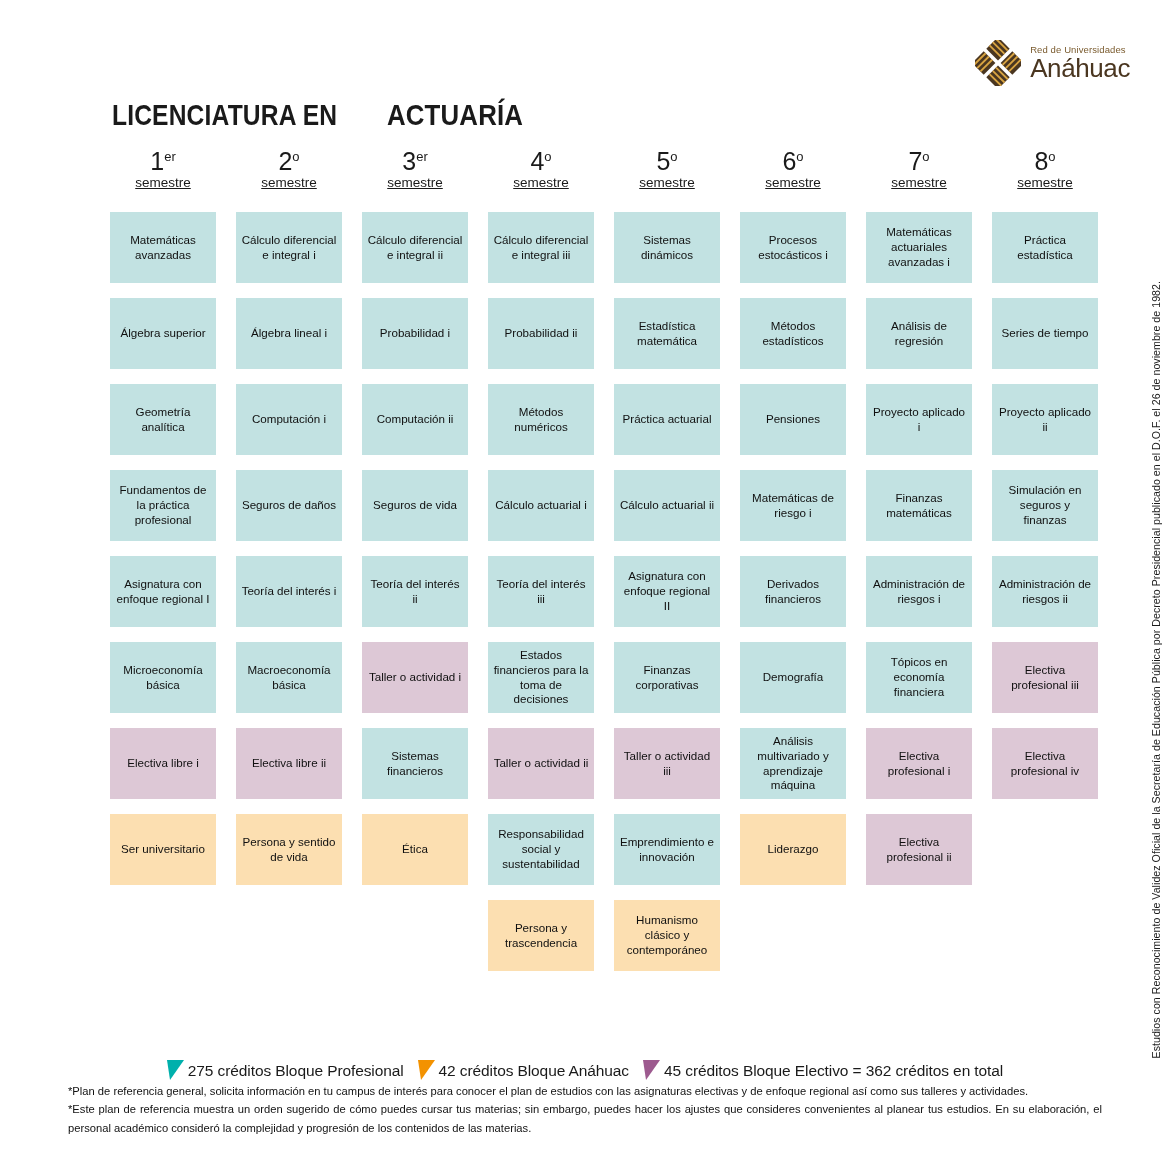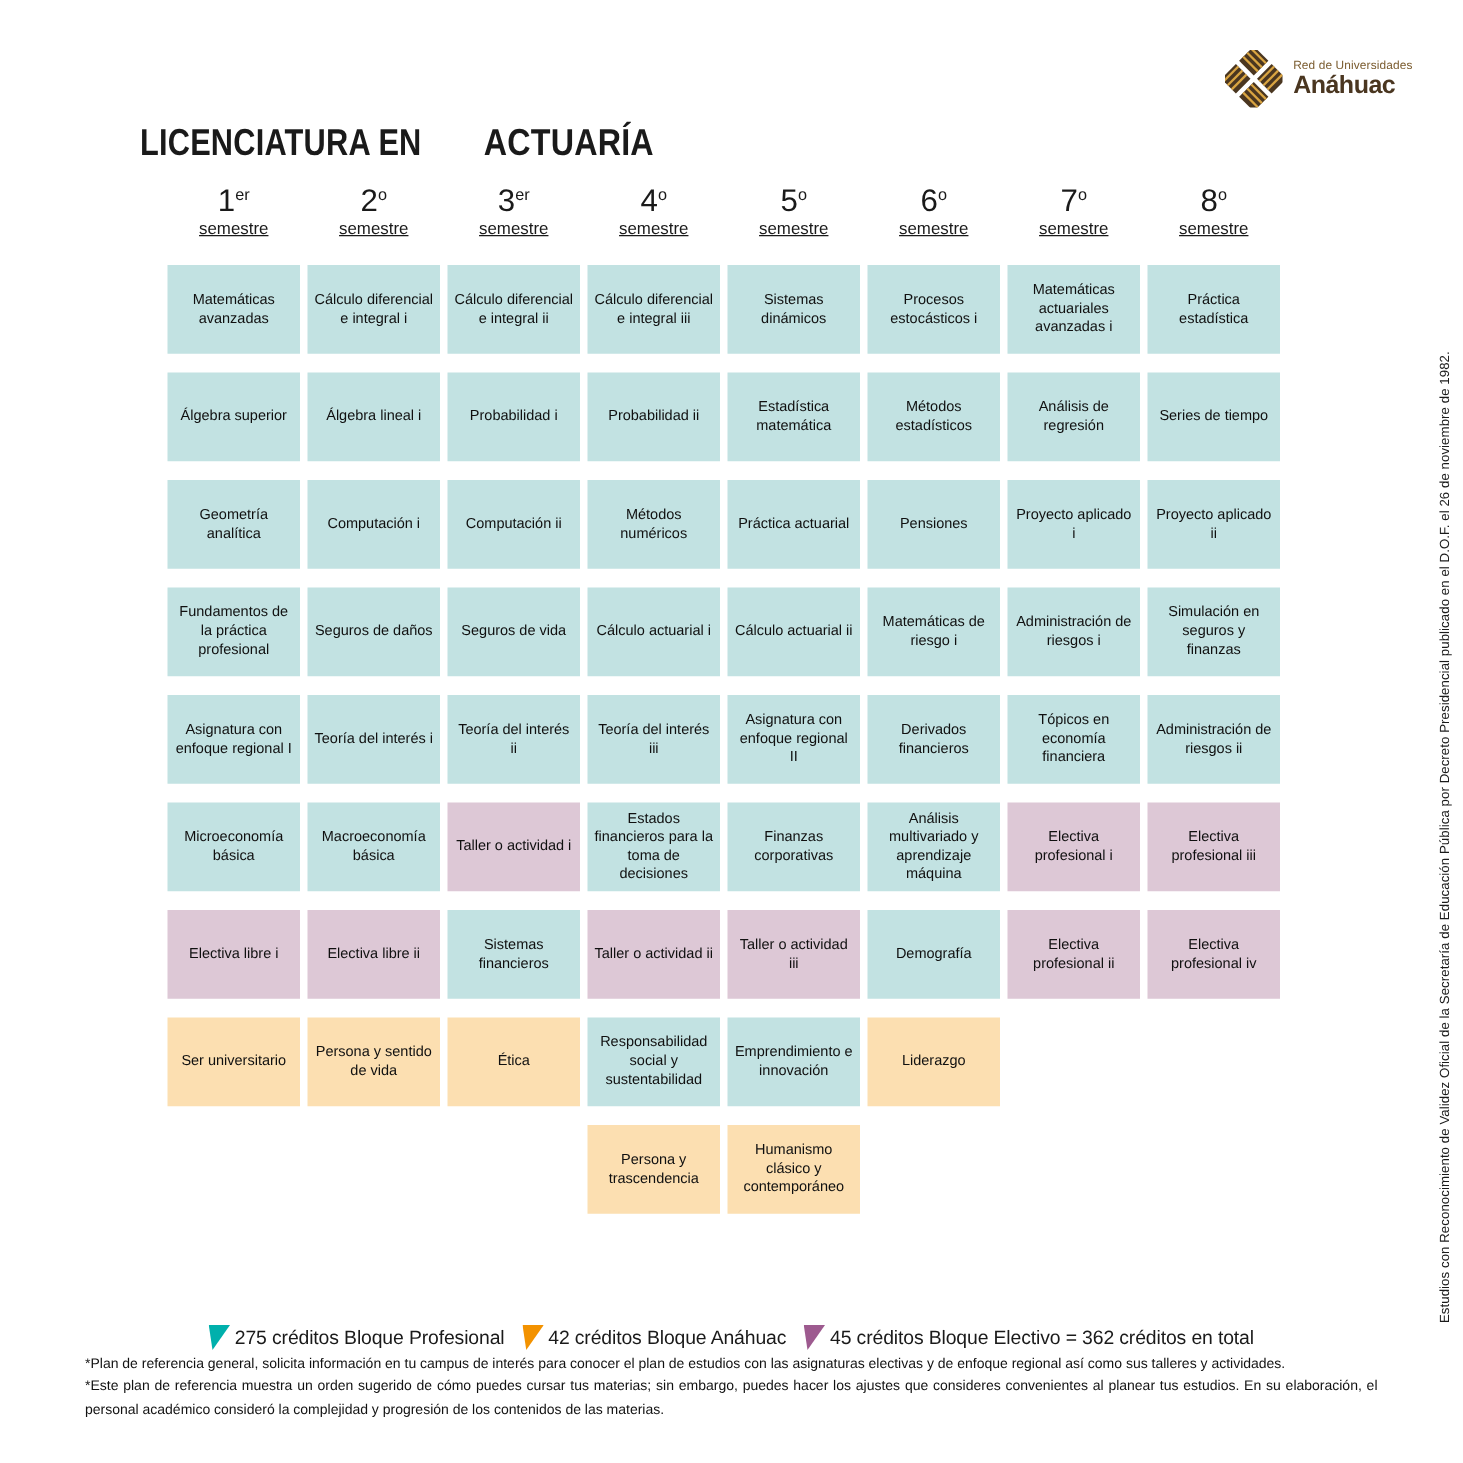--- a/index.html
+++ b/index.html
@@ -29,22 +29,22 @@
   .logo-mark { width: 46px; height: 46px; display: block; }
   .logo-words { line-height: 1; }
   .logo-kicker {
     font-size: 9.5px;
     color: #7a5b2e;
     letter-spacing: .1px;
     display: block;
     margin-bottom: 1px;
   }
   .logo-name {
-    font-size: 20px;
-    font-weight: bold;
+    font-size: 26px;
+    font-weight: normal;
     color: #4a3620;
     letter-spacing: -.4px;
     display: block;
   }
 
   
   .page-title {
     position: absolute;
     left: 112px;
     top: 78px;
@@ -56,22 +56,21 @@
   .page-title .t-bold  { font-weight: 900; transform: scaleX(.86); display:inline-block; transform-origin:left; }
 
   
   .grid-wrap {
     position: absolute;
     left: 110px;
     top: 148px;
     width: 952px;
     display: grid;
     grid-template-columns: repeat(8, 106px);
-    column-gap: 6px;
-    margin-left: 24px;
+    column-gap: 20px;
   }
   .col { display: flex; flex-direction: column; }
 
   .col-head {
     text-align: center;
     margin-bottom: 10px;
     height: 54px;
   }
   .col-head .num {
     font-size: 25px;
@@ -282,33 +281,34 @@
     <div class="col">
       <div class="col-head">
         <div class="num">6<sup>o</sup></div>
         <div class="lbl">semestre</div>
       </div>
       <div class="cell prof">Procesos estocásticos i</div>
       <div class="cell prof">Métodos estadísticos</div>
       <div class="cell prof">Pensiones</div>
       <div class="cell prof">Matemáticas de riesgo i</div>
       <div class="cell prof">Derivados financieros</div>
+      <div class="cell prof">Demografía</div>
       <div class="cell prof">Análisis multivariado y aprendizaje máquina</div>
-      <div class="cell prof">Demografía</div>
       <div class="cell anah">Liderazgo</div>
       <div class="cell empty"></div>
     </div>
     <div class="col">
       <div class="col-head">
         <div class="num">7<sup>o</sup></div>
         <div class="lbl">semestre</div>
       </div>
       <div class="cell prof">Matemáticas actuariales avanzadas i</div>
       <div class="cell prof">Análisis de regresión</div>
       <div class="cell prof">Proyecto aplicado i</div>
+      <div class="cell prof">Finanzas matemáticas</div>
       <div class="cell prof">Administración de riesgos i</div>
       <div class="cell prof">Tópicos en economía financiera</div>
       <div class="cell elec">Electiva profesional i</div>
       <div class="cell elec">Electiva profesional ii</div>
       <div class="cell empty"></div>
     </div>
     <div class="col">
       <div class="col-head">
         <div class="num">8<sup>o</sup></div>
         <div class="lbl">semestre</div>

